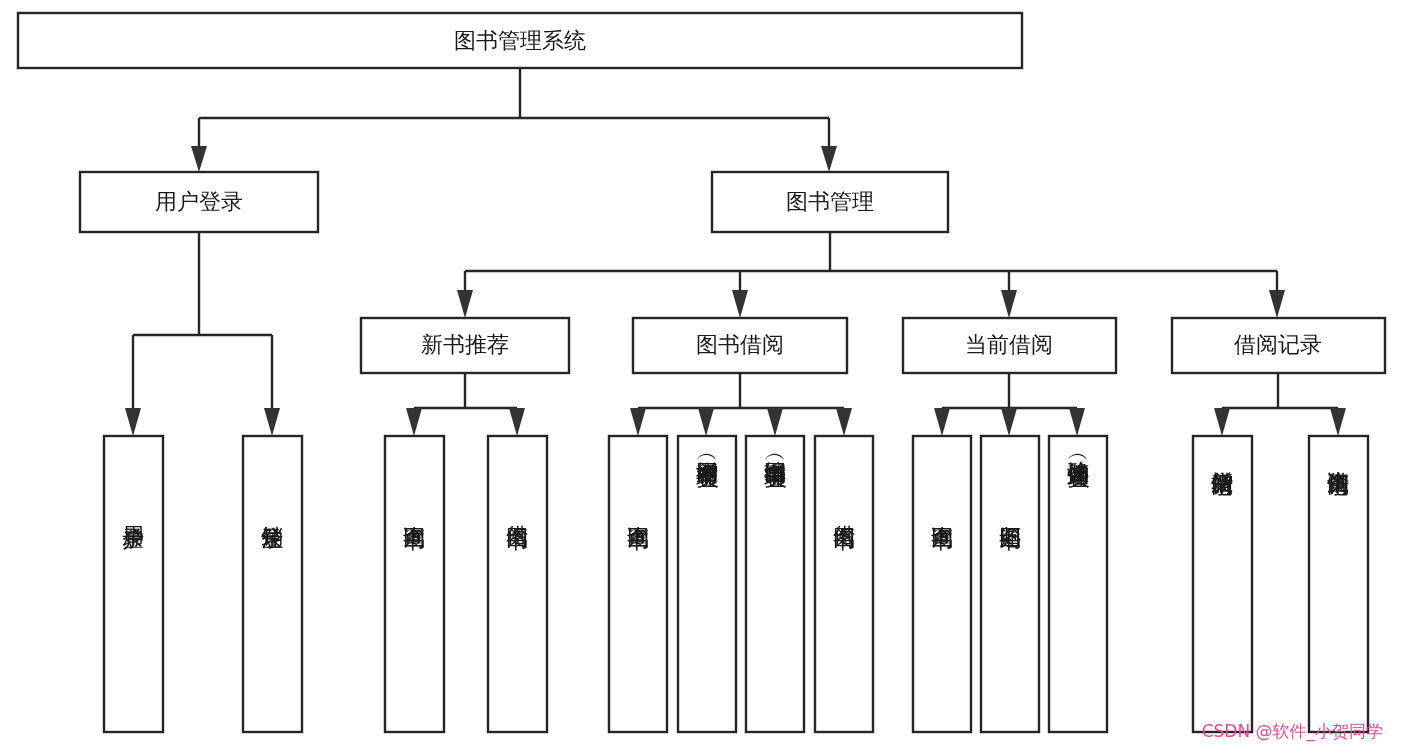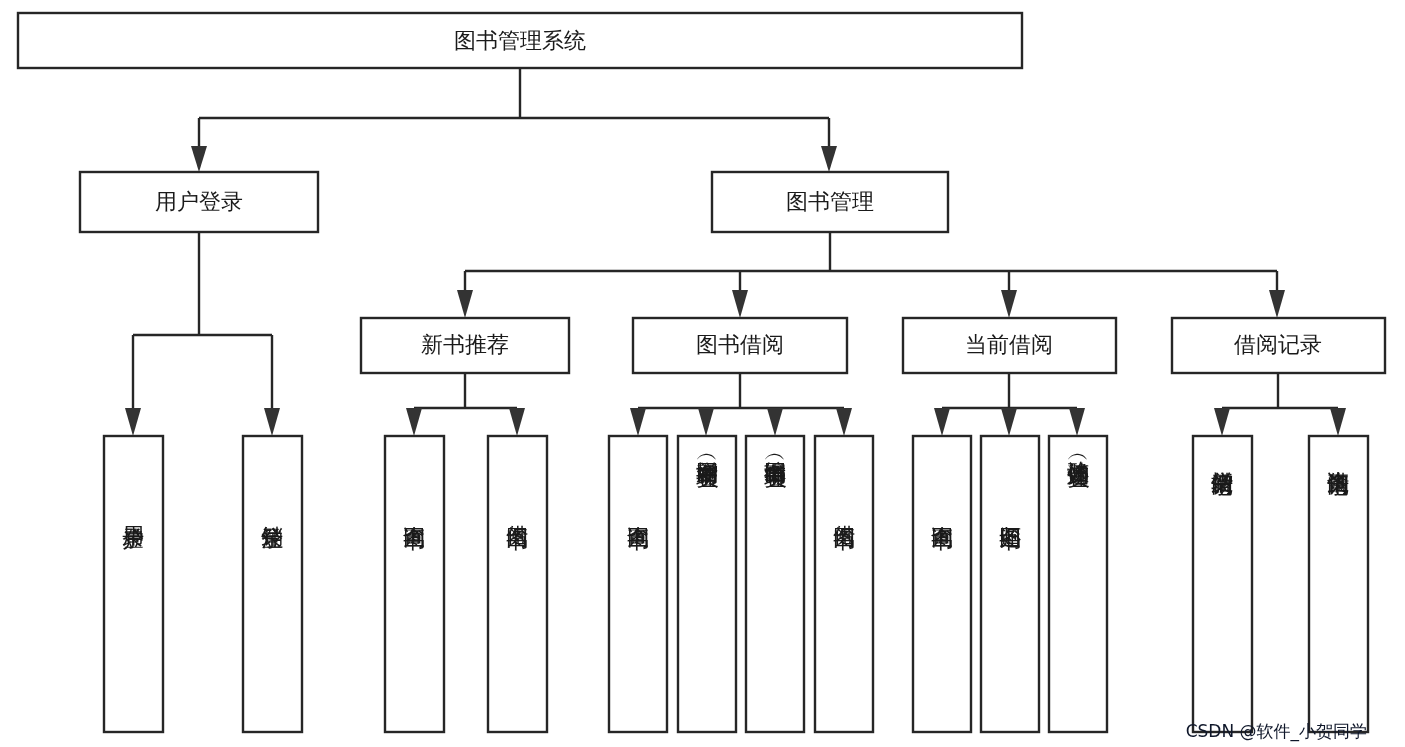--- a/index.html
+++ b/index.html
@@ -58,25 +58,25 @@
     line-height: 1.06;
     color: #1a1a1a;
     letter-spacing: 1px;
     white-space: nowrap;
     text-align: left;
     pointer-events: none;
     user-select: none;
   }
   .watermark {
     position: absolute;
-    right: 24px;
+    right: 8px;
     bottom: 4px;
     font-family: "DejaVu Sans", "Liberation Sans", sans-serif;
     font-size: 17px;
-    color: #0f172a;
+    color: #ec4899;
     white-space: nowrap;
     user-select: none;
   }
 </style>
 </head>
 <body>
 
 <div id="diagram-root">
 
   <svg id="tree-svg" viewBox="0 0 1405 747">

